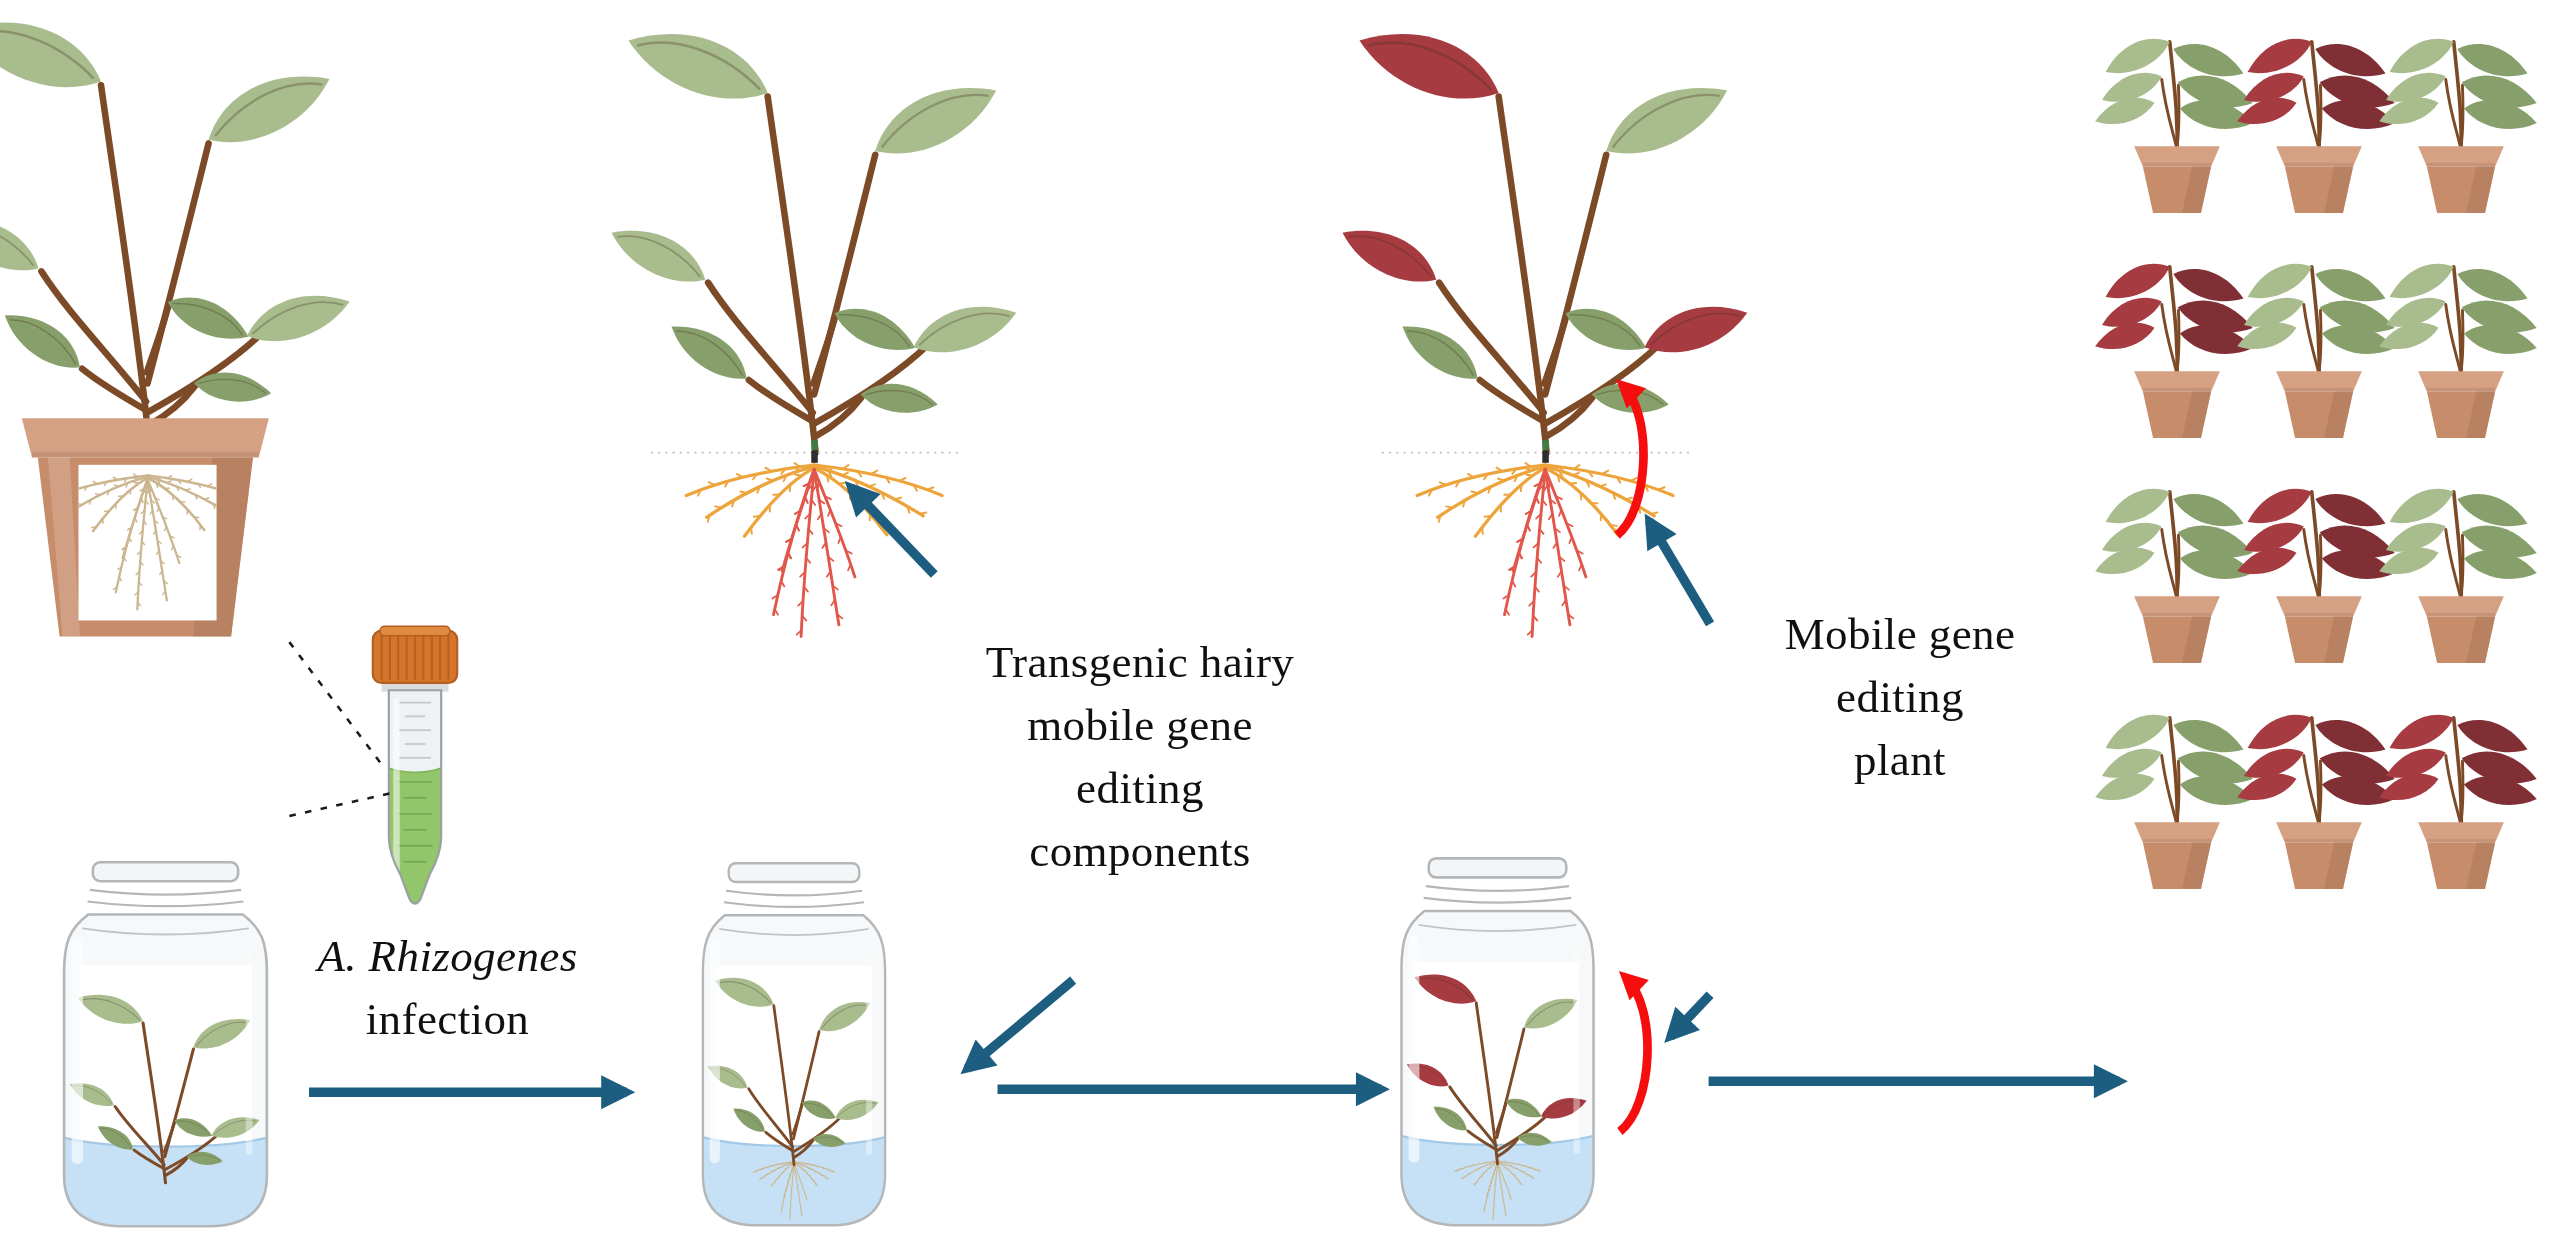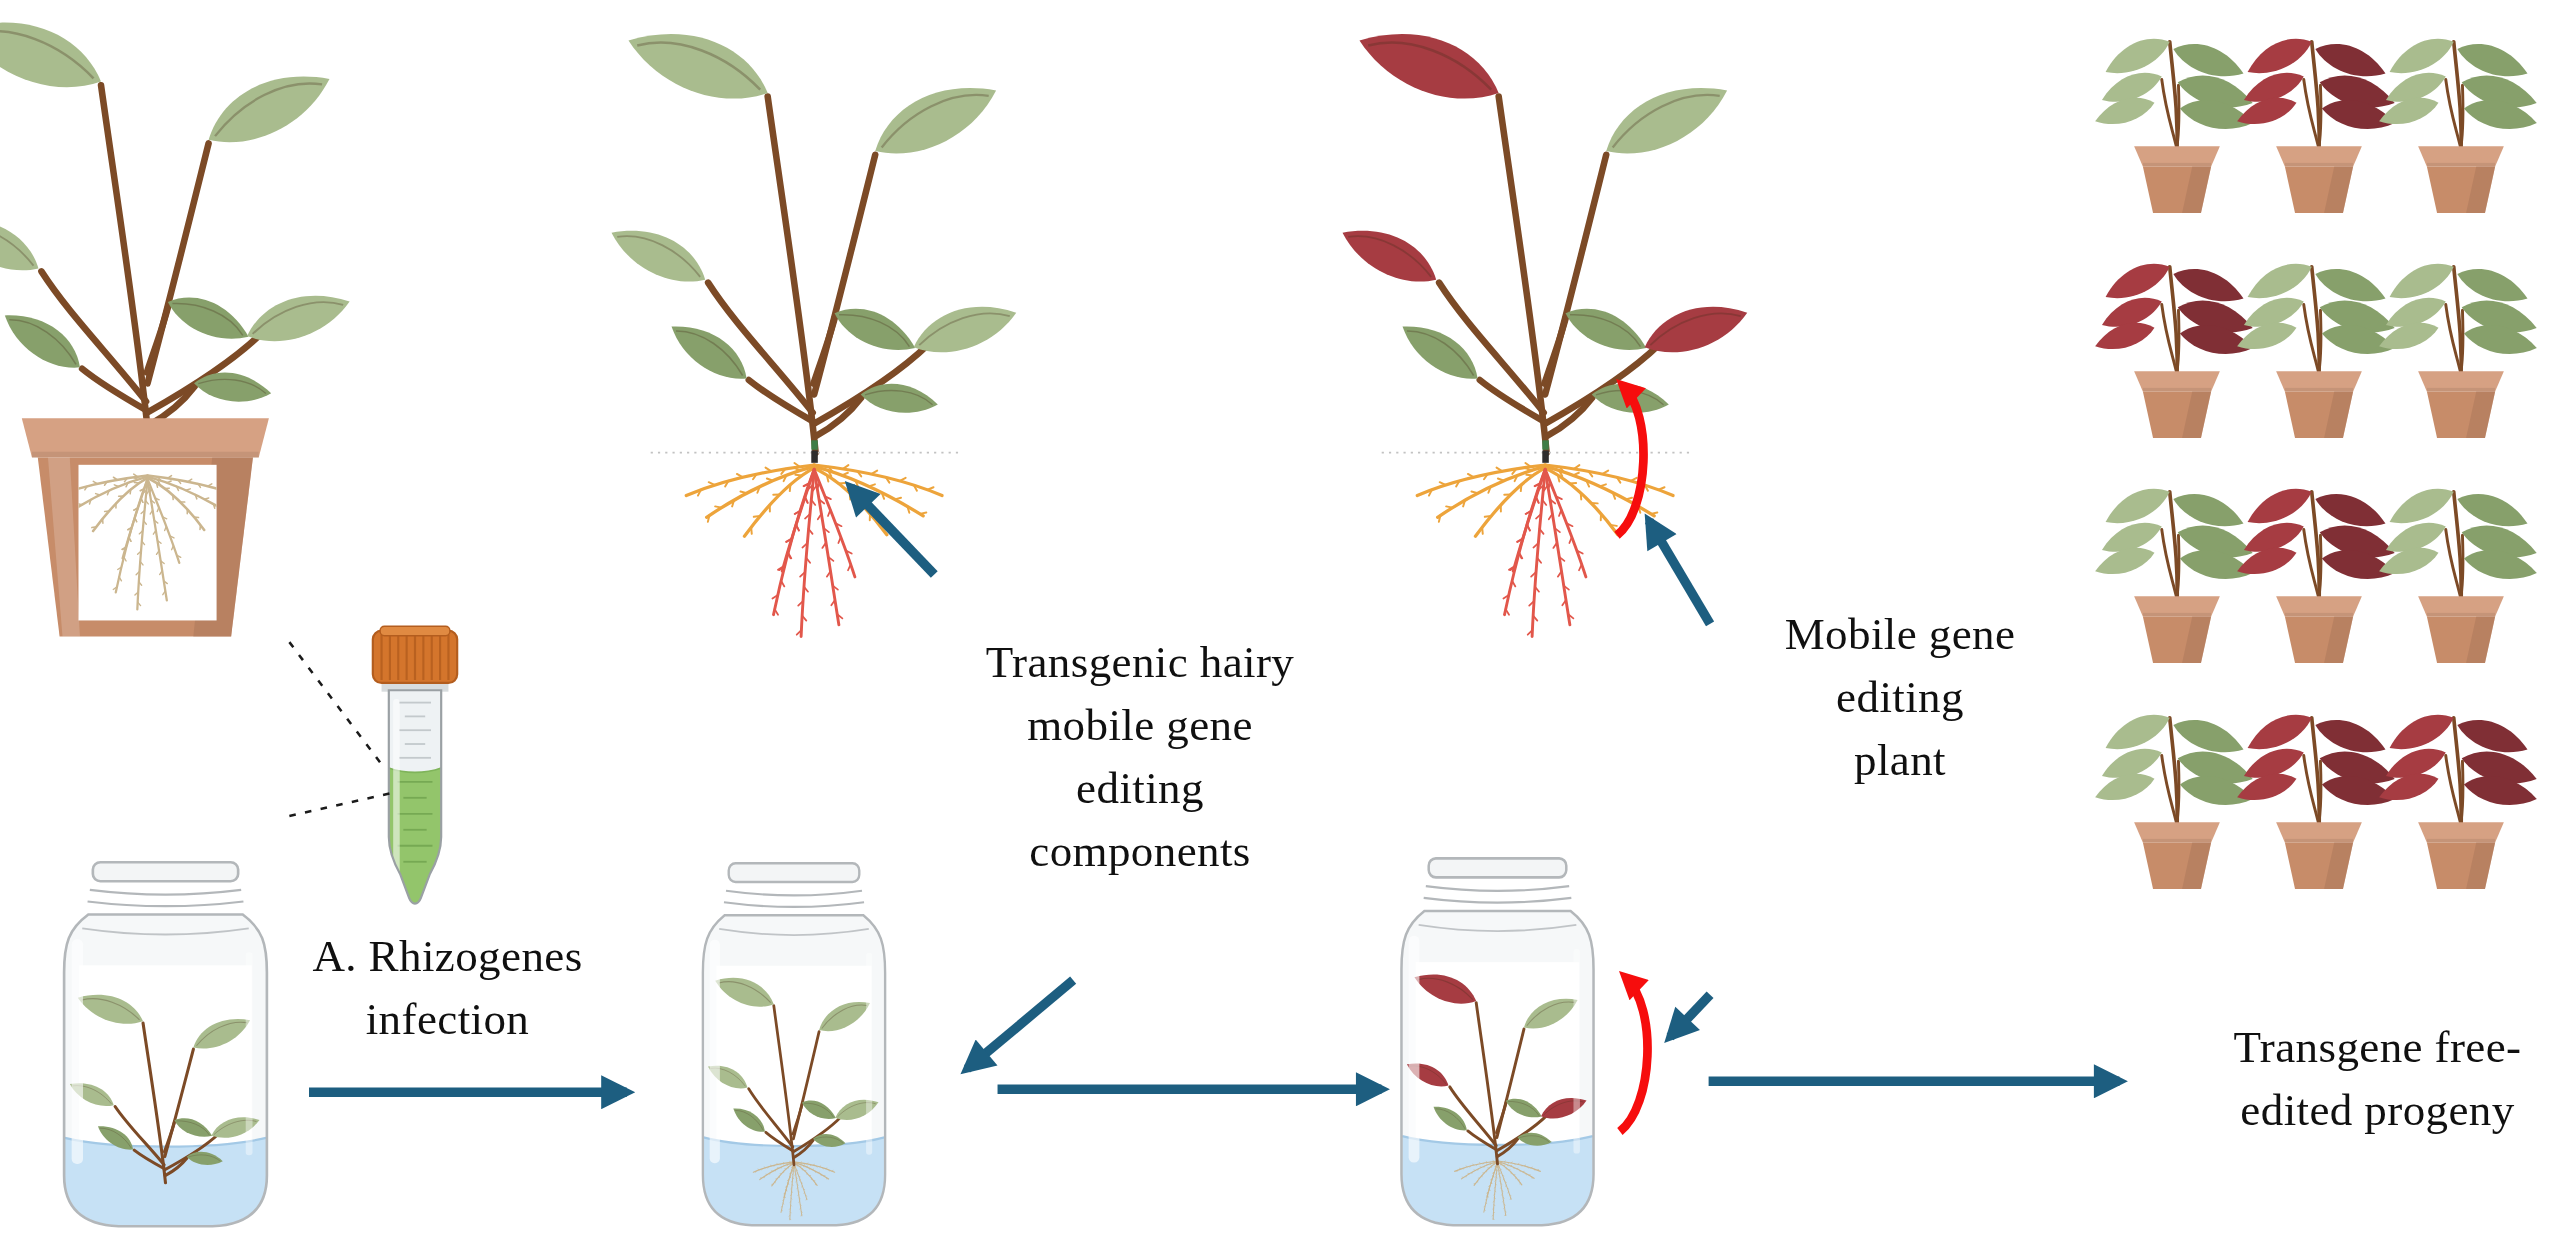--- a/index.html
+++ b/index.html
@@ -2,21 +2,21 @@
 <html style="font-size:11.6px"><head>
 <meta charset="utf-8">
 <style>
   html,body{margin:0;padding:0;background:#fff;}
   #canvas{position:relative;width:2576px;height:1237px;background:#fff;overflow:hidden;
           font-family:"Liberation Serif","DejaVu Serif",serif;color:#111;}
   .fig{position:absolute;}
   .fig svg{display:block;overflow:visible;}
   .label{position:absolute;text-align:center;font-size:45px;line-height:63px;color:#101010;
          letter-spacing:0.4px;white-space:nowrap;}
-  .label .it{}
+  .label .it{font-style:italic;}
   #overlay{position:absolute;left:0;top:0;z-index:40;pointer-events:none;}
   .zlow{z-index:10;}
 </style>
 </head>
 <body>
 
 <div id="canvas">
 
   <div id="figs" class="zlow">
       <div class="fig" style="left: 0px; top: 11px;">
@@ -1366,24 +1366,20 @@
     <div><span>editing</span></div>
     <div><span>components</span></div>
   </div>
 
   <div class="label" style="left:1700px;top:603px;width:400px;">
     <div><span>Mobile gene</span></div>
     <div><span>editing</span></div>
     <div><span>plant</span></div>
   </div>
 
-  <div class="label" style="left:2185px;top:1016px;width:385px;">
-    <div><span>Transgene  free-</span></div>
-    <div><span>edited progeny</span></div>
-  </div>
 
 <svg id="overlay" width="2576" height="1237" viewBox="0 0 3543 1701">
       <defs>
         <marker id="ab" viewBox="0 0 12 12" refX="9" refY="6" markerWidth="4" markerHeight="3.6" orient="auto">
           <path d="M0,0 L12,6 L0,12 Z" fill="#1d5e80"></path>
         </marker>
         <marker id="ar" viewBox="0 0 12 12" refX="8" refY="6" markerWidth="3.4" markerHeight="3.2" orient="auto">
           <path d="M0,0 L12,6 L0,12 Z" fill="#f60d0d"></path>
         </marker>
       </defs>

